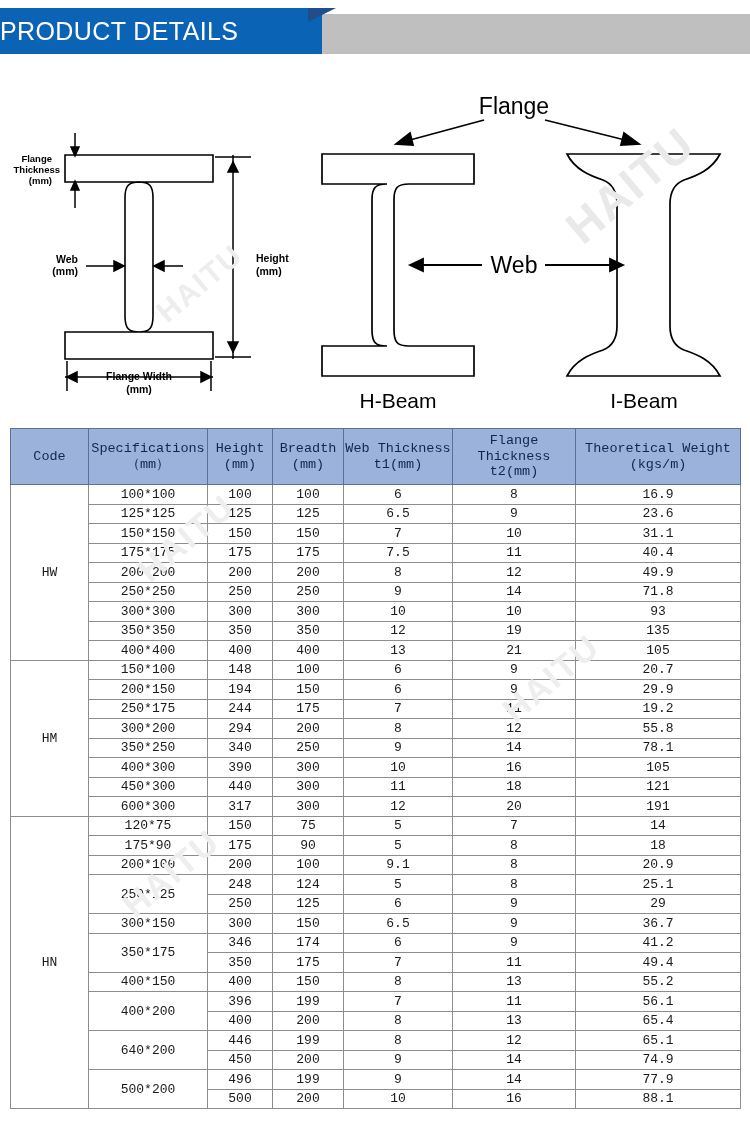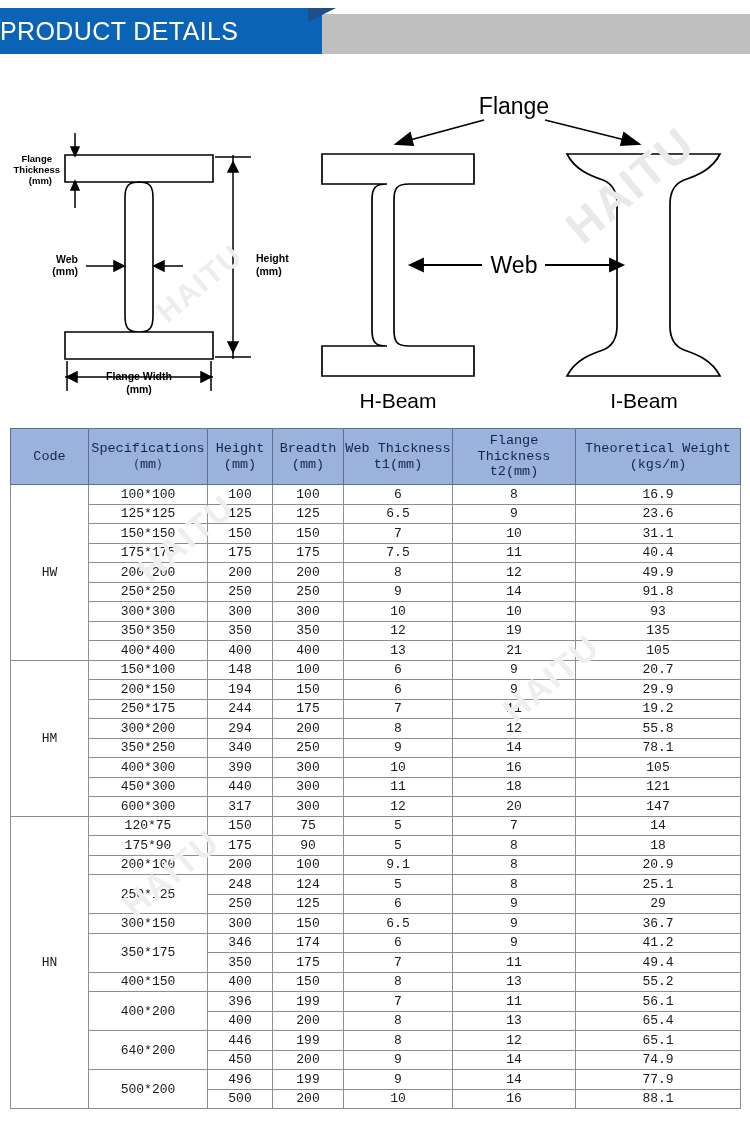--- a/index.html
+++ b/index.html
@@ -320,21 +320,21 @@
           <td>8</td>
           <td>12</td>
           <td>49.9</td>
         </tr>
         <tr>
           <td class="spec-cell">250*250</td>
           <td>250</td>
           <td>250</td>
           <td>9</td>
           <td>14</td>
-          <td>91.8</td>
+          <td>71.8</td>
         </tr>
         <tr>
           <td class="spec-cell">300*300</td>
           <td>300</td>
           <td>300</td>
           <td>10</td>
           <td>10</td>
           <td>93</td>
         </tr>
         <tr>
@@ -409,21 +409,21 @@
           <td>11</td>
           <td>18</td>
           <td>121</td>
         </tr>
         <tr>
           <td class="spec-cell">600*300</td>
           <td>317</td>
           <td>300</td>
           <td>12</td>
           <td>20</td>
-          <td>147</td>
+          <td>191</td>
         </tr>
         <tr>
           <td class="code-cell" rowspan="15">HN</td>
           <td class="spec-cell">120*75</td>
           <td>150</td>
           <td>75</td>
           <td>5</td>
           <td>7</td>
           <td>14</td>
         </tr>

